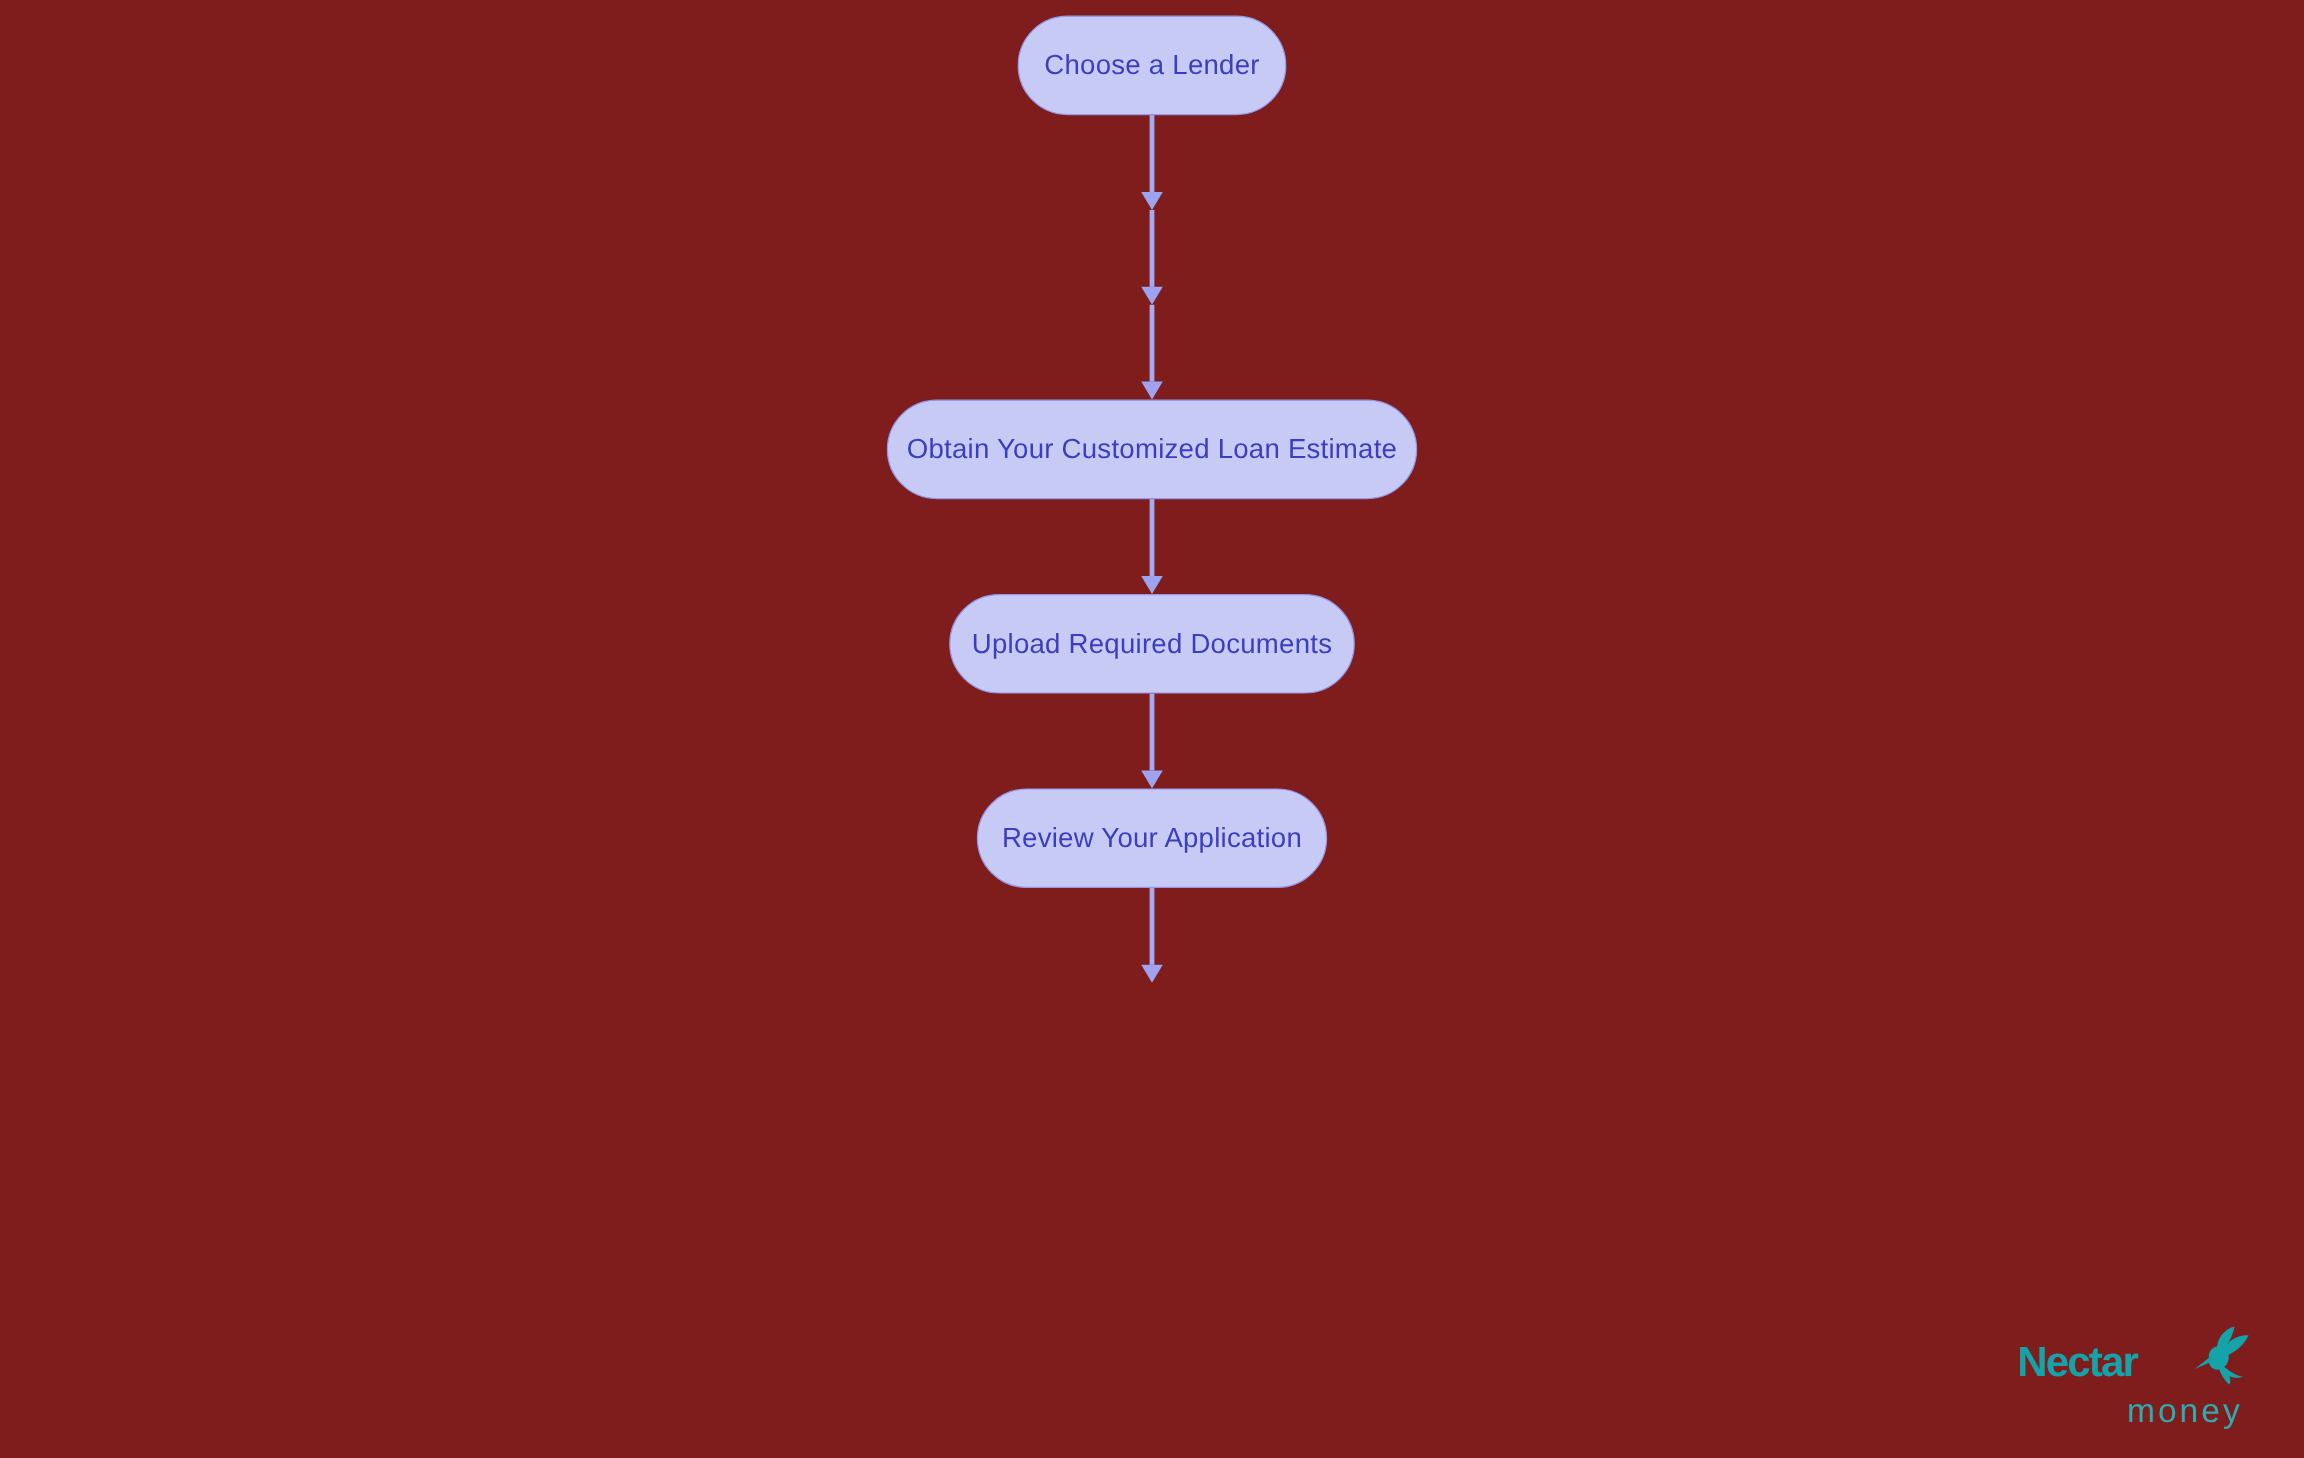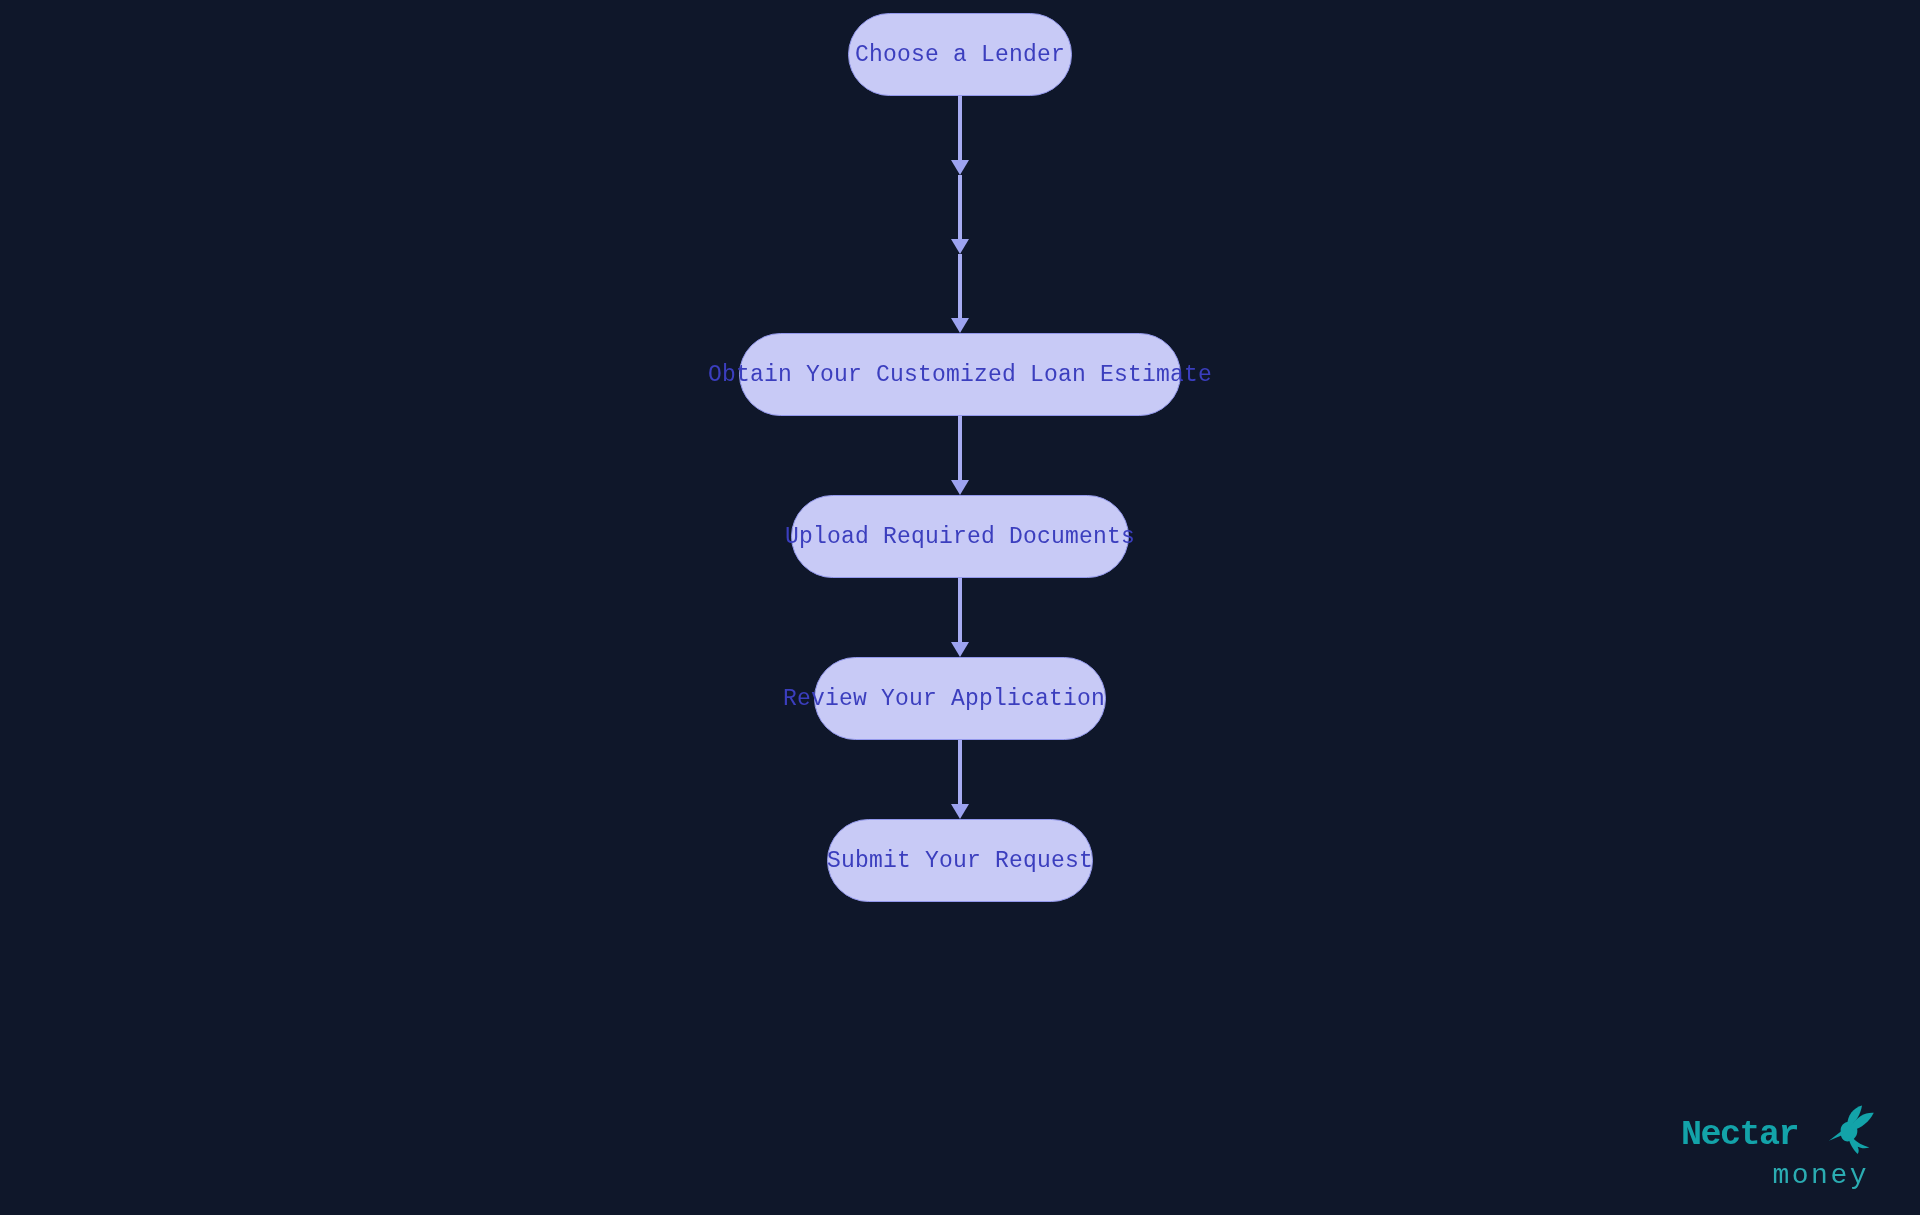--- a/index.html
+++ b/index.html
@@ -1,23 +1,23 @@
 <!DOCTYPE html>
 <html><head>
 <meta charset="utf-8">
 <style>
   * { margin: 0; padding: 0; box-sizing: border-box; }
   html, body { background: #ffffff; }
   .canvas {
     position: relative;
     width: 1920px;
     height: 1215px;
-    background: #0f172a;
+    background: #7f1d1d;
     overflow: hidden;
-    font-family: Liberation Mono, monospace;
+    font-family: Liberation Sans, sans-serif;
   }
   .flow {
     position: absolute;
     top: 13px;
     left: 50%;
     transform: translateX(-50%);
     display: flex;
     flex-direction: column;
     align-items: center;
     width: max-content;
@@ -34,21 +34,21 @@
     font-size: 23px;
     letter-spacing: 0.2px;
     white-space: nowrap;
     overflow: visible;
   }
   .n0 { width: 224px; }
   .n1 { width: 330px; }
   .n2 { width: 334px; }
   .n3 { width: 442px; align-items: center; }
   .n4 { width: 338px; }
-  .n5 { width: 292px; justify-content: flex-end; }
+  .n5 { width: 292px; }
   .n6 { width: 266px; }
   .connector {
     height: 79px;
     display: flex;
     flex-direction: column;
     align-items: center;
   }
   .connector .line {
     width: 3.3px;
     flex: 1;
@@ -146,23 +146,20 @@
 
     <div class="node n5">
       <span>Review Your Application</span>
     </div>
 
     <div class="connector">
       <div class="line"></div>
       <div class="head"></div>
     </div>
 
-    <div class="node n6">
-      <span>Submit Your Request</span>
-    </div>
 
   </div>
 
   <div class="logo">
     <svg class="bird" viewBox="0 0 64 68" xmlns="http://www.w3.org/2000/svg">
       <path d="M2 50 L20 36 L23 41 Z"></path>
       <path d="M18 37 C17 29 25 22 33 25 C41 28 43 38 38 45 C33 52 24 53 20 47 C18 44 18 40 18 37 Z"></path>
       <path d="M27 28 C27 16 35 5 47 2 C45 14 39 24 30 31 Z"></path>
       <path d="M32 30 C40 17 52 11 63 12 C57 24 46 33 34 36 Z"></path>
       <path d="M34 46 C40 52 48 57 57 59 C51 61 45 60 41 58 C43 62 43 65 41 68 C35 62 30 54 29 47 Z"></path>

